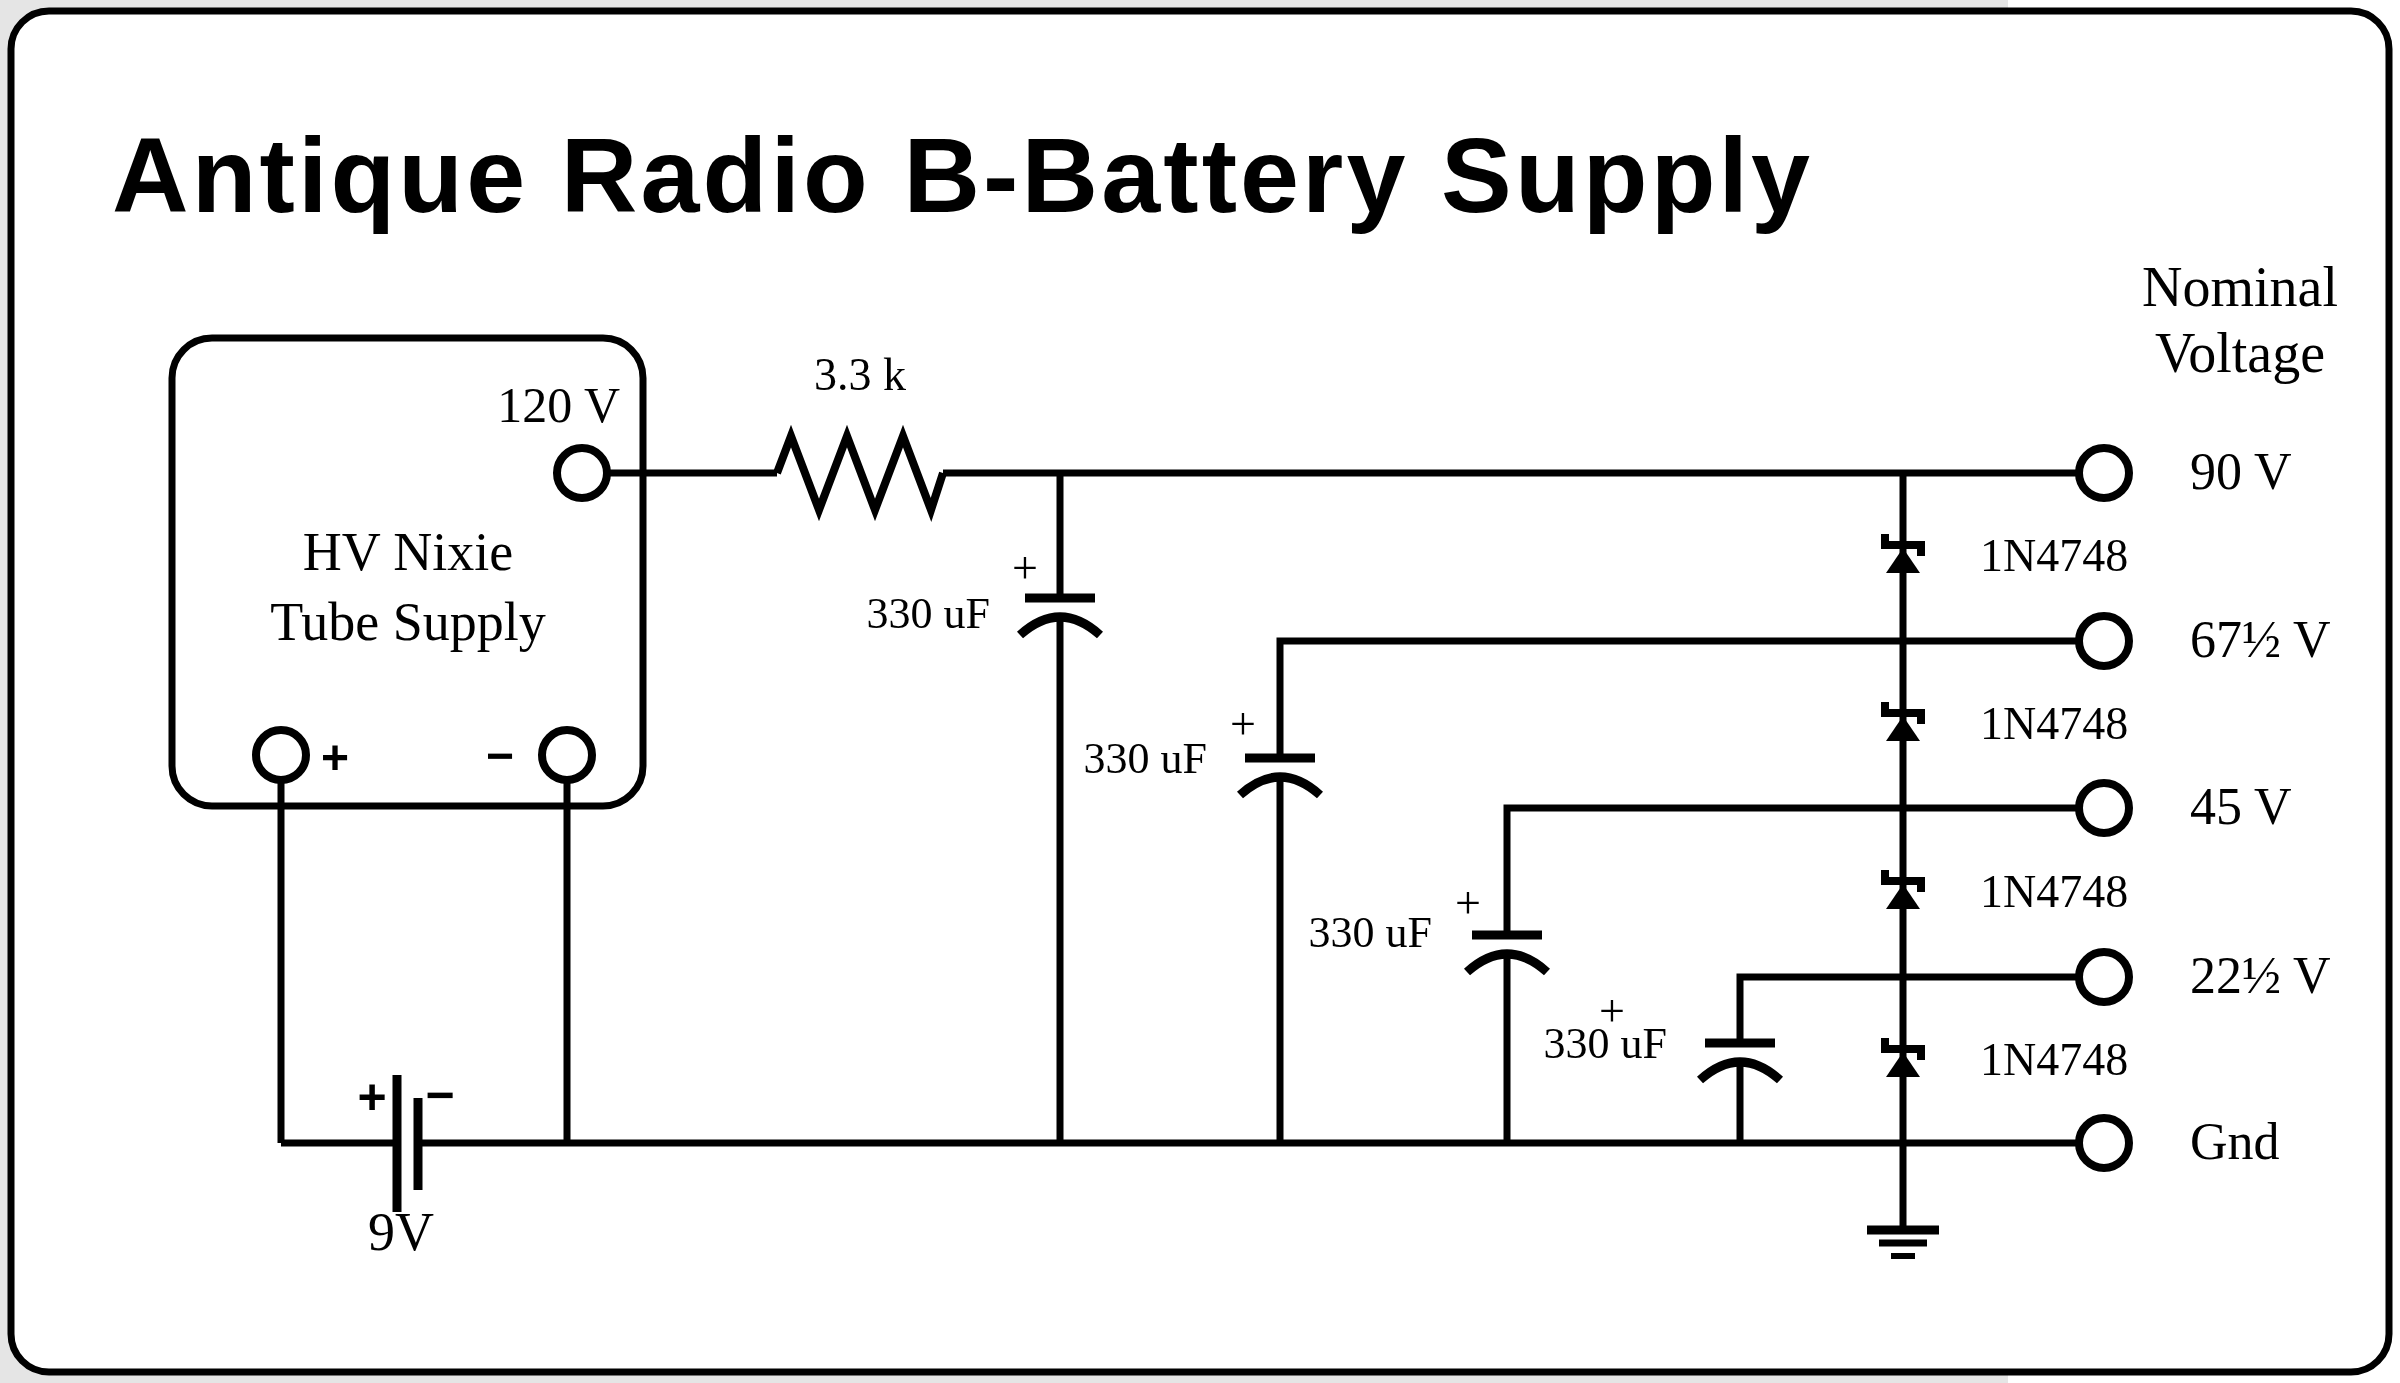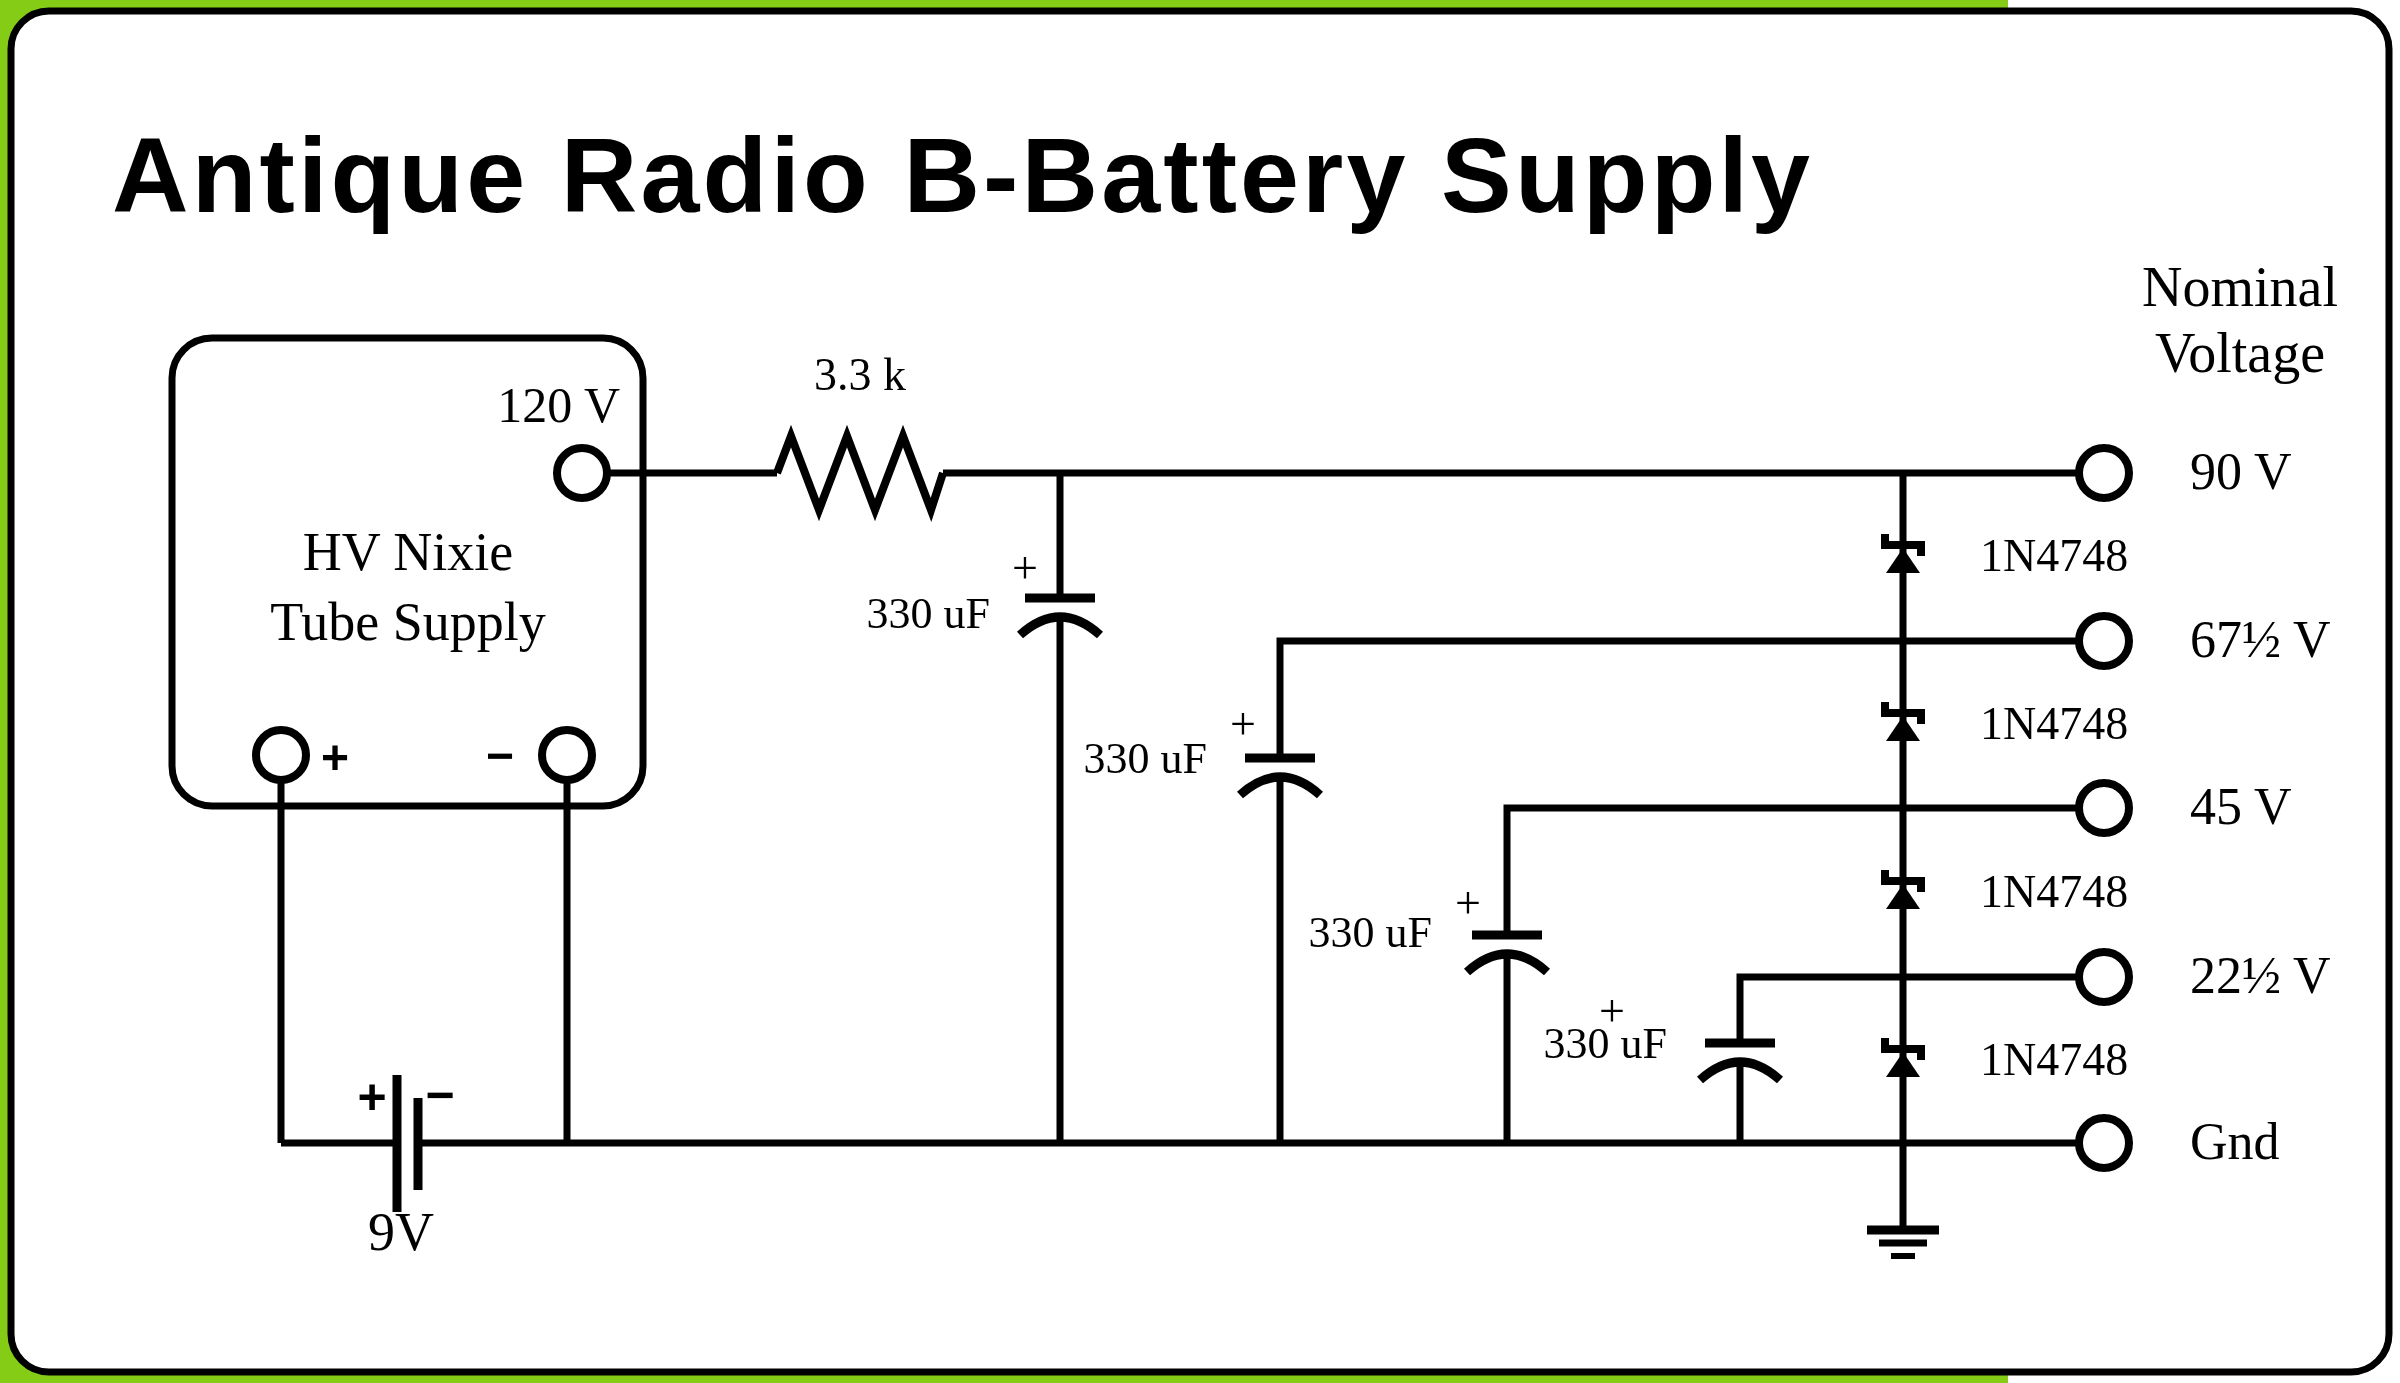--- a/index.html
+++ b/index.html
@@ -1,16 +1,16 @@
 <!DOCTYPE html>
 <html><head>
 <meta charset="utf-8">
 <style>
   html,body{margin:0;padding:0;background:#ffffff;}
-  .page{width:2008px;height:1383px;position:relative;background:#84cc16;}
+  .page{width:2008px;height:1383px;position:relative;background:#e5e5e5;}
   svg{display:block;}
   .wire{stroke:#000000;fill:none;stroke-width:7;}
   .thick{stroke:#000000;fill:none;stroke-width:9;}
   .outline{stroke:#000000;fill:#ffffff;}
   text{font-family:"Liberation Serif", serif;fill:#000000;}
   .sans{font-family:"Liberation Sans", sans-serif;}
   .bold{font-weight:bold;}
   .mid{text-anchor:middle;}
   .end{text-anchor:end;}
   .cc{dominant-baseline:central;}

